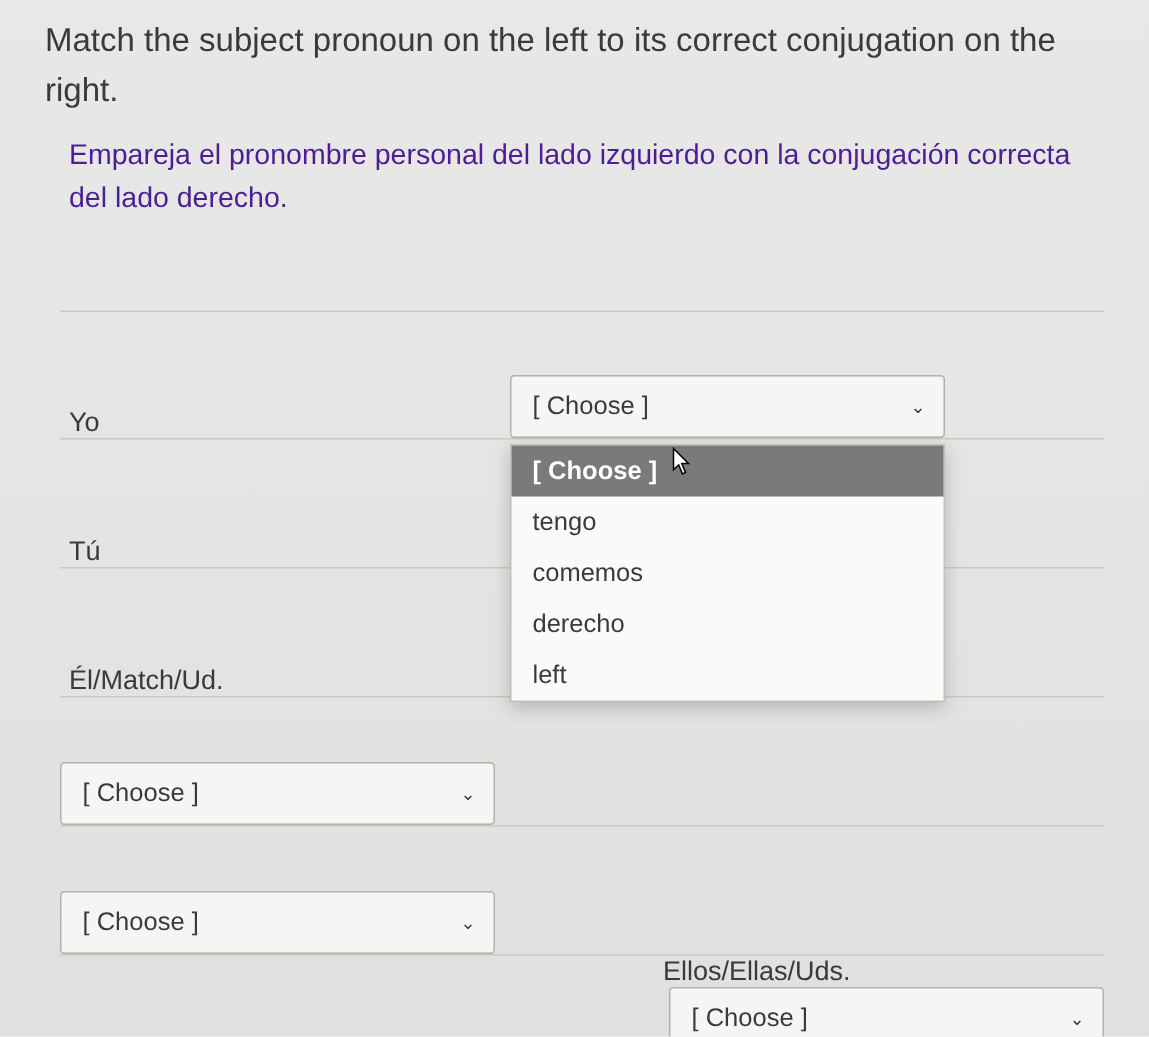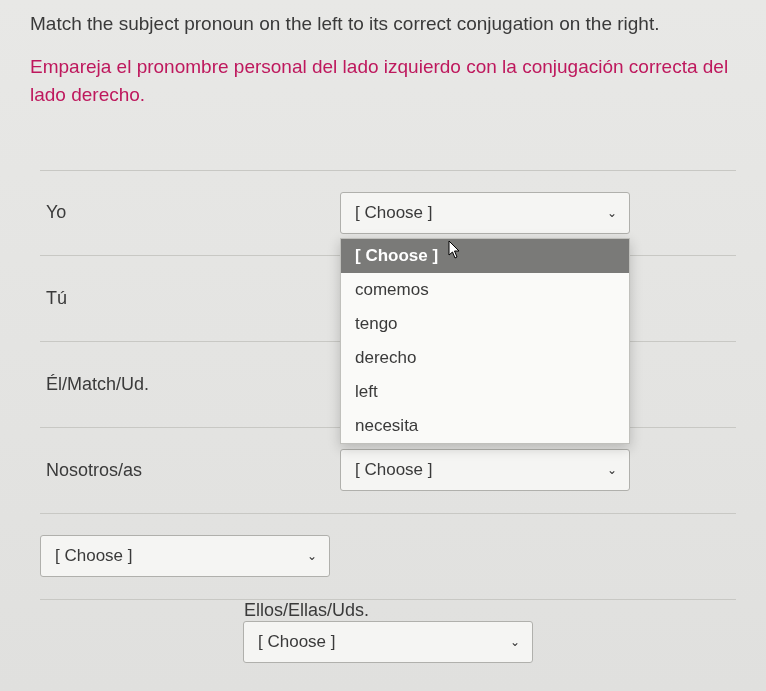--- a/index.html
+++ b/index.html
@@ -8,37 +8,38 @@
       background: linear-gradient(to bottom, #e8e8e6, #e0e0de);
       width: 766px;
       height: 691px;
       overflow: hidden;
       color: #333;
     }
     .container {
       padding: 10px 30px 20px 30px;
     }
     .instruction {
-      font-size: 19px;
+      font-size: 22px;
       color: #3a3a3a;
       line-height: 1.5;
       margin-bottom: 14px;
     }
     .instruction-es {
       font-size: 19px;
-      color: #be185d;
+      color: #4c1d95;
       line-height: 1.5;
       margin-bottom: 60px;
+      margin-left: 16px;
     }
     .match-table {
       margin-left: 10px;
     }
     .match-row {
       display: flex;
-      align-items: center;
+      align-items: flex-end;
       border-bottom: 1px solid #c8c8c4;
       padding: 0;
       height: 86px;
       position: relative;
     }
     .match-row:last-child {
       border-bottom: none;
       flex-direction: column;
     }
     .pronoun-cell {
@@ -114,41 +115,39 @@
           <span>[ Choose ]</span>
           <span class="chevron">⌄</span>
         </div>
         <span class="cursor-arrow">
           <svg width="16" height="20" viewBox="0 0 16 20">
             <path d="M1 1 L1 15 L4.5 12 L7 18 L9 17 L6.5 11 L11 11 Z" fill="#fff" stroke="#000" stroke-width="1"></path>
           </svg>
         </span>
         <div class="dropdown">
           <div class="dropdown-item highlighted">[ Choose ]</div>
+          <div class="dropdown-item">tengo</div>
           <div class="dropdown-item">comemos</div>
-          <div class="dropdown-item">tengo</div>
           <div class="dropdown-item">derecho</div>
           <div class="dropdown-item">left</div>
-          <div class="dropdown-item">necesita</div>
         </div>
       </div>
     </div>
 
     <div class="match-row">
       <div class="pronoun-cell">Tú</div>
       <div class="select-cell"></div>
     </div>
 
     <div class="match-row">
       <div class="pronoun-cell">Él/Match/Ud.</div>
       <div class="select-cell"></div>
     </div>
 
     <div class="match-row">
-      <div class="pronoun-cell">Nosotros/as</div>
       <div class="select-cell">
         <div class="select-box">
           <span>[ Choose ]</span>
           <span class="chevron">⌄</span>
         </div>
       </div>
     </div>
 
     <div class="match-row">
       <div class="select-cell">

